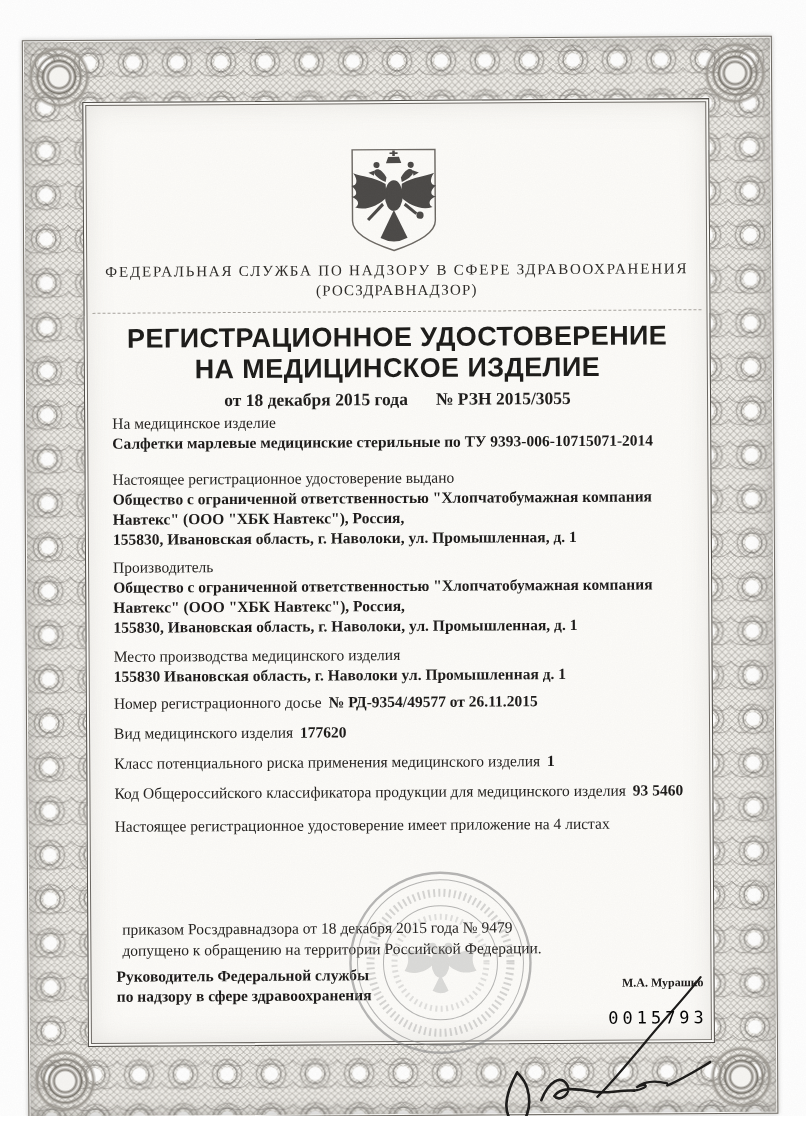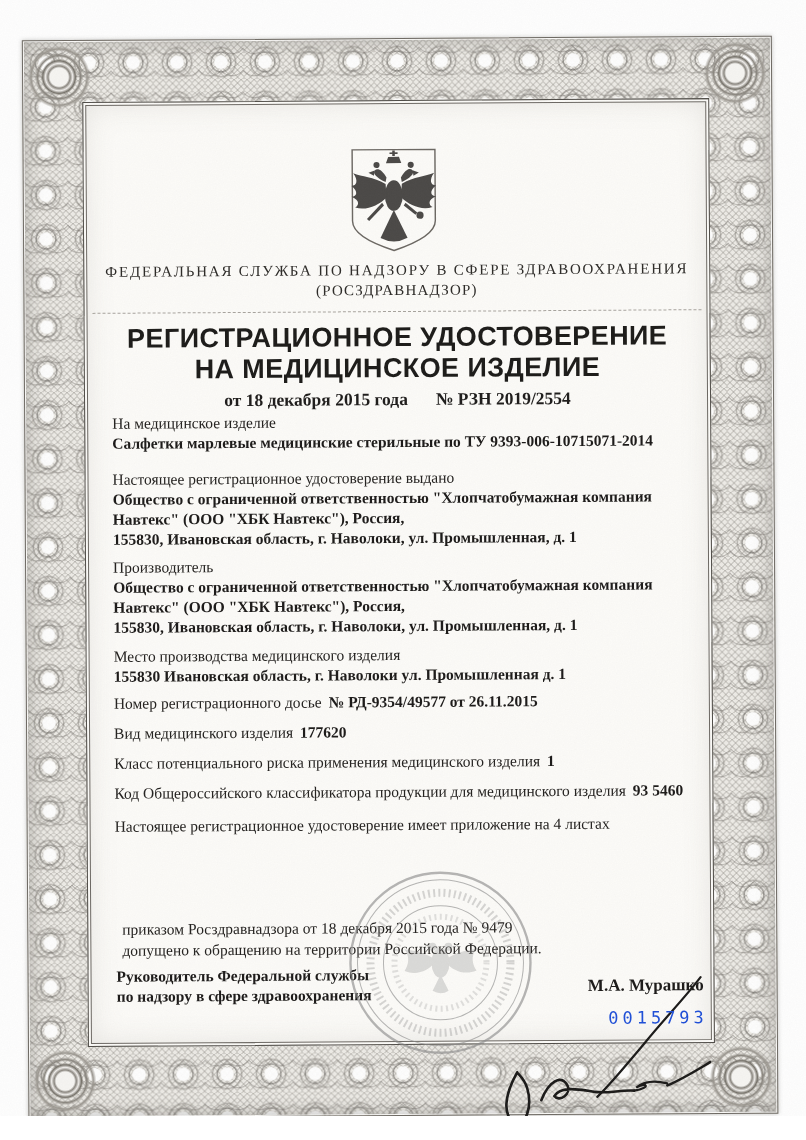--- a/index.html
+++ b/index.html
@@ -52,23 +52,23 @@
   .val{font-weight:700;white-space:pre-line;color:#1b1918;}
   .sec-device{margin-bottom:16px}.sec-issued{margin-bottom:8px}
   .sec-manufacturer{margin-bottom:9px}.sec-site{margin-bottom:7px}
   .row{margin-bottom:10px}.row .val-inline{font-weight:700;margin-left:7px;color:#1b1918;}
   .row-code{margin-bottom:13px}
   .plain{font-weight:400;}
 
   
   .order-block{position:absolute;left:34px;top:816px;font-size:15.5px;line-height:21px;}
   .signatory{position:absolute;left:28px;top:864px;font-size:15.5px;font-weight:700;line-height:20px;color:#1b1918;}
-  .signatory-name{position:absolute;right:10px;top:876px;font-size:17px;font-weight:700;color:#1b1918;}
+  .signatory-name{position:absolute;right:10px;top:876px;font-size:12px;font-weight:700;color:#1b1918;}
   .serial{position:absolute;right:6px;top:908px;font-family:"DejaVu Sans Mono",monospace;
-    font-size:17px;letter-spacing:4px;color:#1d4ed8;}
+    font-size:17px;letter-spacing:4px;color:#000000;}
   .stamp{position:absolute;left:252px;top:762px;width:200px;height:200px;opacity:.62;}
   .signature{position:absolute;left:295px;top:750px;width:330px;height:290px;}
 
   .noise{position:absolute;inset:0;pointer-events:none;opacity:.55;}
 </style>
 </head>
 <body>
 
 <div class="page">
   <div class="sheet">
@@ -110,21 +110,21 @@
         <div class="l1">ФЕДЕРАЛЬНАЯ СЛУЖБА ПО НАДЗОРУ В СФЕРЕ ЗДРАВООХРАНЕНИЯ</div>
         <div class="l2">(РОСЗДРАВНАДЗОР)</div>
       </div>
       <div class="divider"></div>
 
       <div class="title-block">
         <div class="title-l">РЕГИСТРАЦИОННОЕ УДОСТОВЕРЕНИЕ</div>
         <div class="title-l">НА МЕДИЦИНСКОЕ ИЗДЕЛИЕ</div>
         <div class="date-line">
           <span>от  18 декабря 2015 года</span>
-          <span>№  РЗН 2019/2554</span>
+          <span>№  РЗН 2015/3055</span>
         </div>
       </div>
 
       <div class="content">
         <div class="sec-device">
           <div class="lbl">На медицинское изделие</div>
           <div class="val">Салфетки марлевые медицинские стерильные по ТУ 9393-006-10715071-2014</div>
         </div>
         <div class="sec-issued">
           <div class="lbl">Настоящее регистрационное удостоверение выдано</div>

